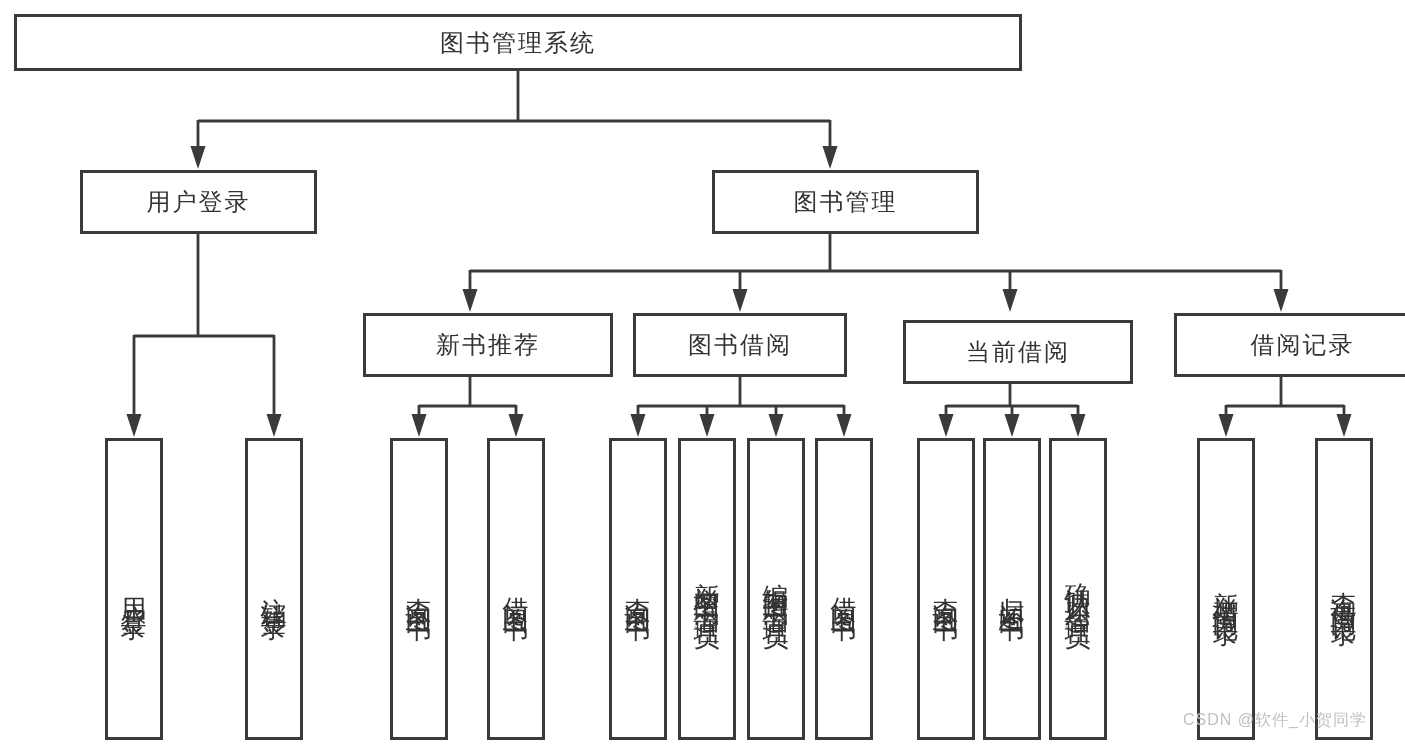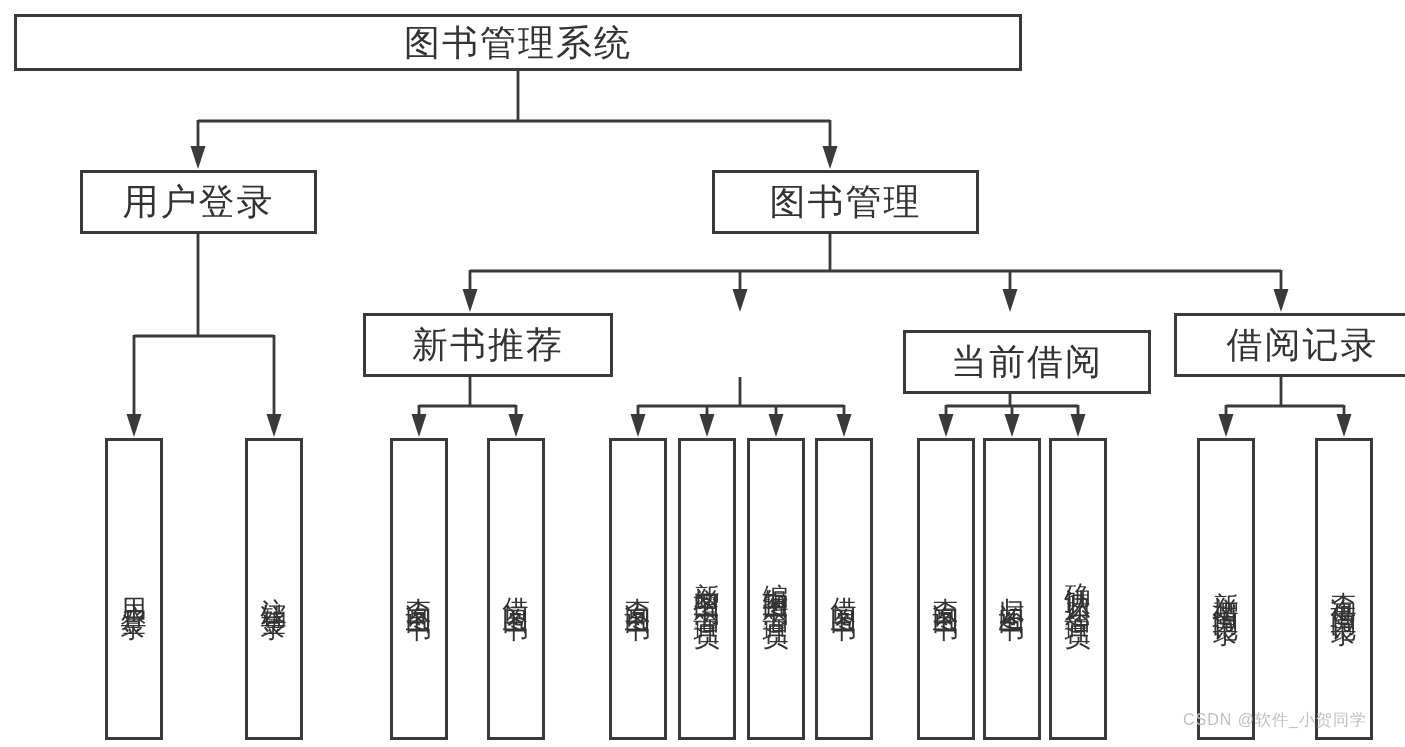--- a/index.html
+++ b/index.html
@@ -13,21 +13,21 @@
   .stage{
     position:relative;width:1405px;height:747px;background:#ffffff;overflow:hidden;
   }
   svg.connectors{
     position:absolute;left:0;top:0;z-index:1;color:var(--line);
   }
   .node{
     position:absolute;box-sizing:border-box;z-index:2;
     background:var(--boxbg);border:3px solid var(--line);
     display:flex;align-items:center;justify-content:center;
-    color:var(--text);font-size:36px;letter-spacing:2px;
+    color:var(--text);font-size:24px;letter-spacing:2px;
     line-height:1;white-space:nowrap;
   }
   .node.v{
     writing-mode:vertical-rl;
     text-orientation:mixed;
     font-size:26px;letter-spacing:6px;white-space:normal;
   }
   .watermark{
     position:absolute;left:1183px;top:710px;z-index:6;
     font-size:16px;letter-spacing:1px;color:var(--wm);
@@ -71,21 +71,22 @@
       <polygon points="1336.5,414 1351.5,414 1344,437"></polygon>
     </g>
   </svg>
 
   <div class="node" style="left:14px;top:14px;width:1008px;height:57px">图书管理系统</div>
 
   <div class="node" style="left:80px;top:170px;width:237px;height:64px">用户登录</div>
   <div class="node" style="left:712px;top:170px;width:267px;height:64px">图书管理</div>
 
   <div class="node" style="left:363px;top:313px;width:250px;height:64px">新书推荐</div>
-  <div class="node" style="left:903px;top:330px;width:248px;height:64px">当前借阅</div>
+  <div class="node" style="left:633px;top:313px;width:214px;height:64px">图书借阅</div>
+  <div class="node" style="left:903px;top:320px;width:230px;height:64px">当前借阅</div>
   <div class="node" style="left:1174px;top:313px;width:257px;height:64px">借阅记录</div>
 
   <div class="node v" style="left:105px;top:438px;width:58px;height:302px">用户登录</div>
   <div class="node v" style="left:245px;top:438px;width:58px;height:302px">注销登录</div>
 
   <div class="node v" style="left:390px;top:438px;width:58px;height:302px">查询图书</div>
   <div class="node v" style="left:487px;top:438px;width:58px;height:302px">借阅图书</div>
 
   <div class="node v" style="left:609px;top:438px;width:58px;height:302px">查询图书</div>
   <div class="node v" style="left:678px;top:438px;width:58px;height:302px">新增图书（管理员）</div>

